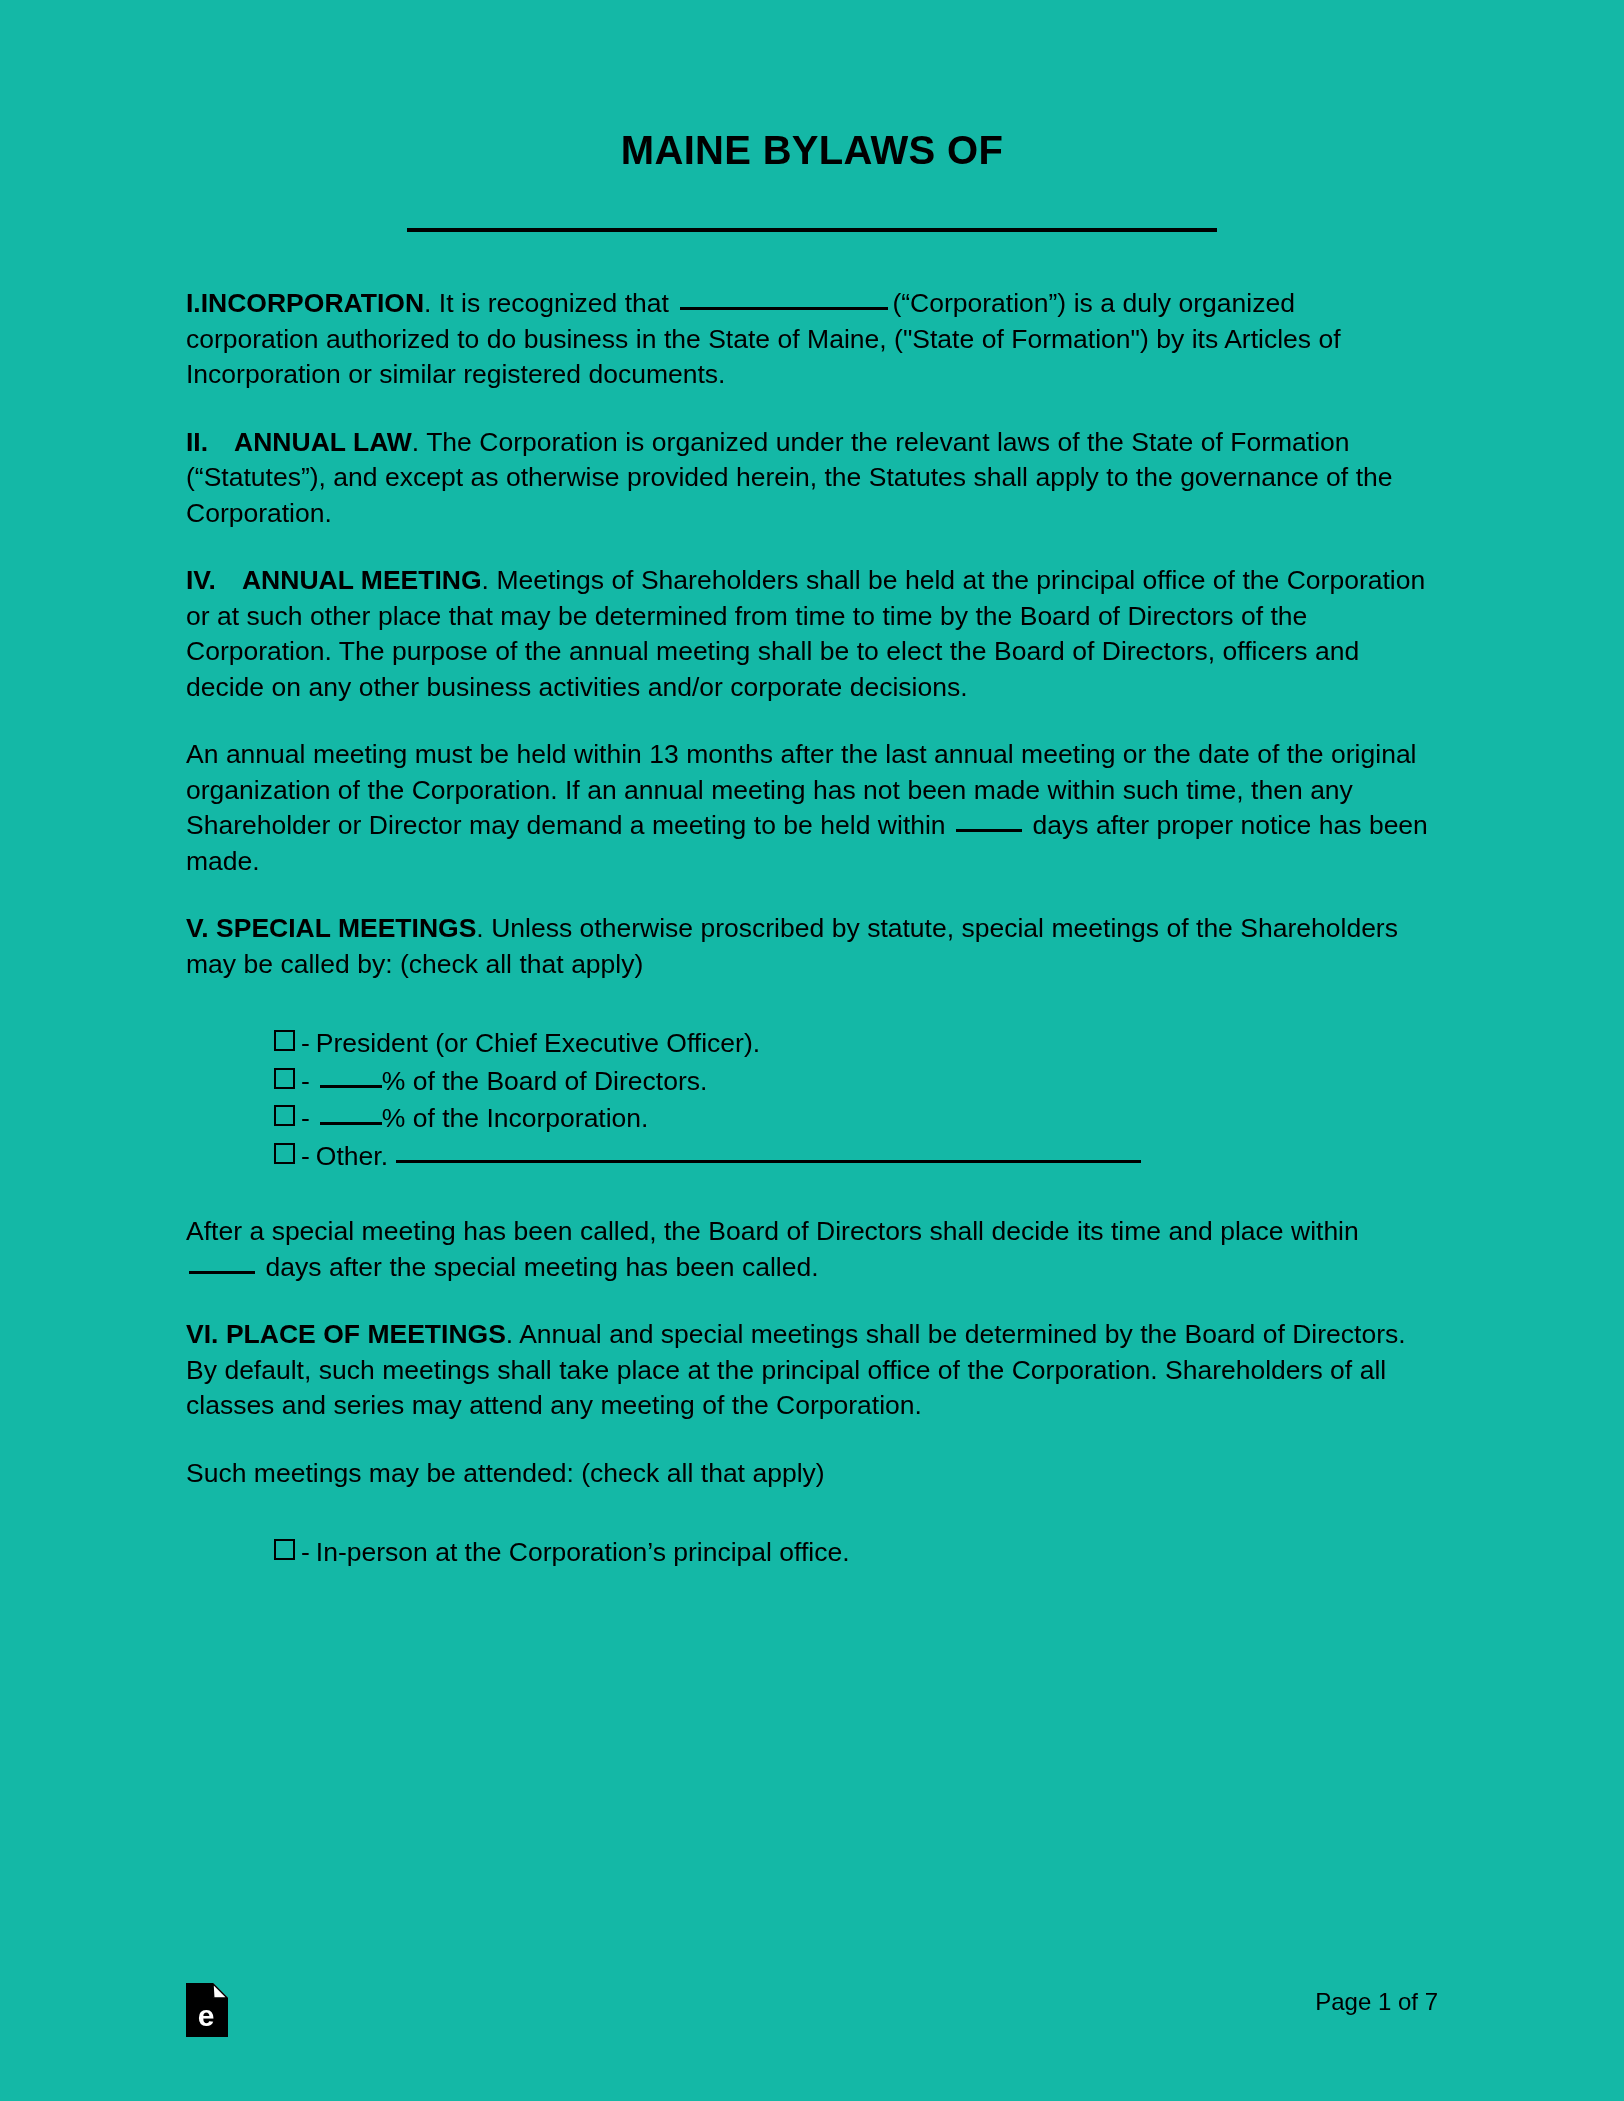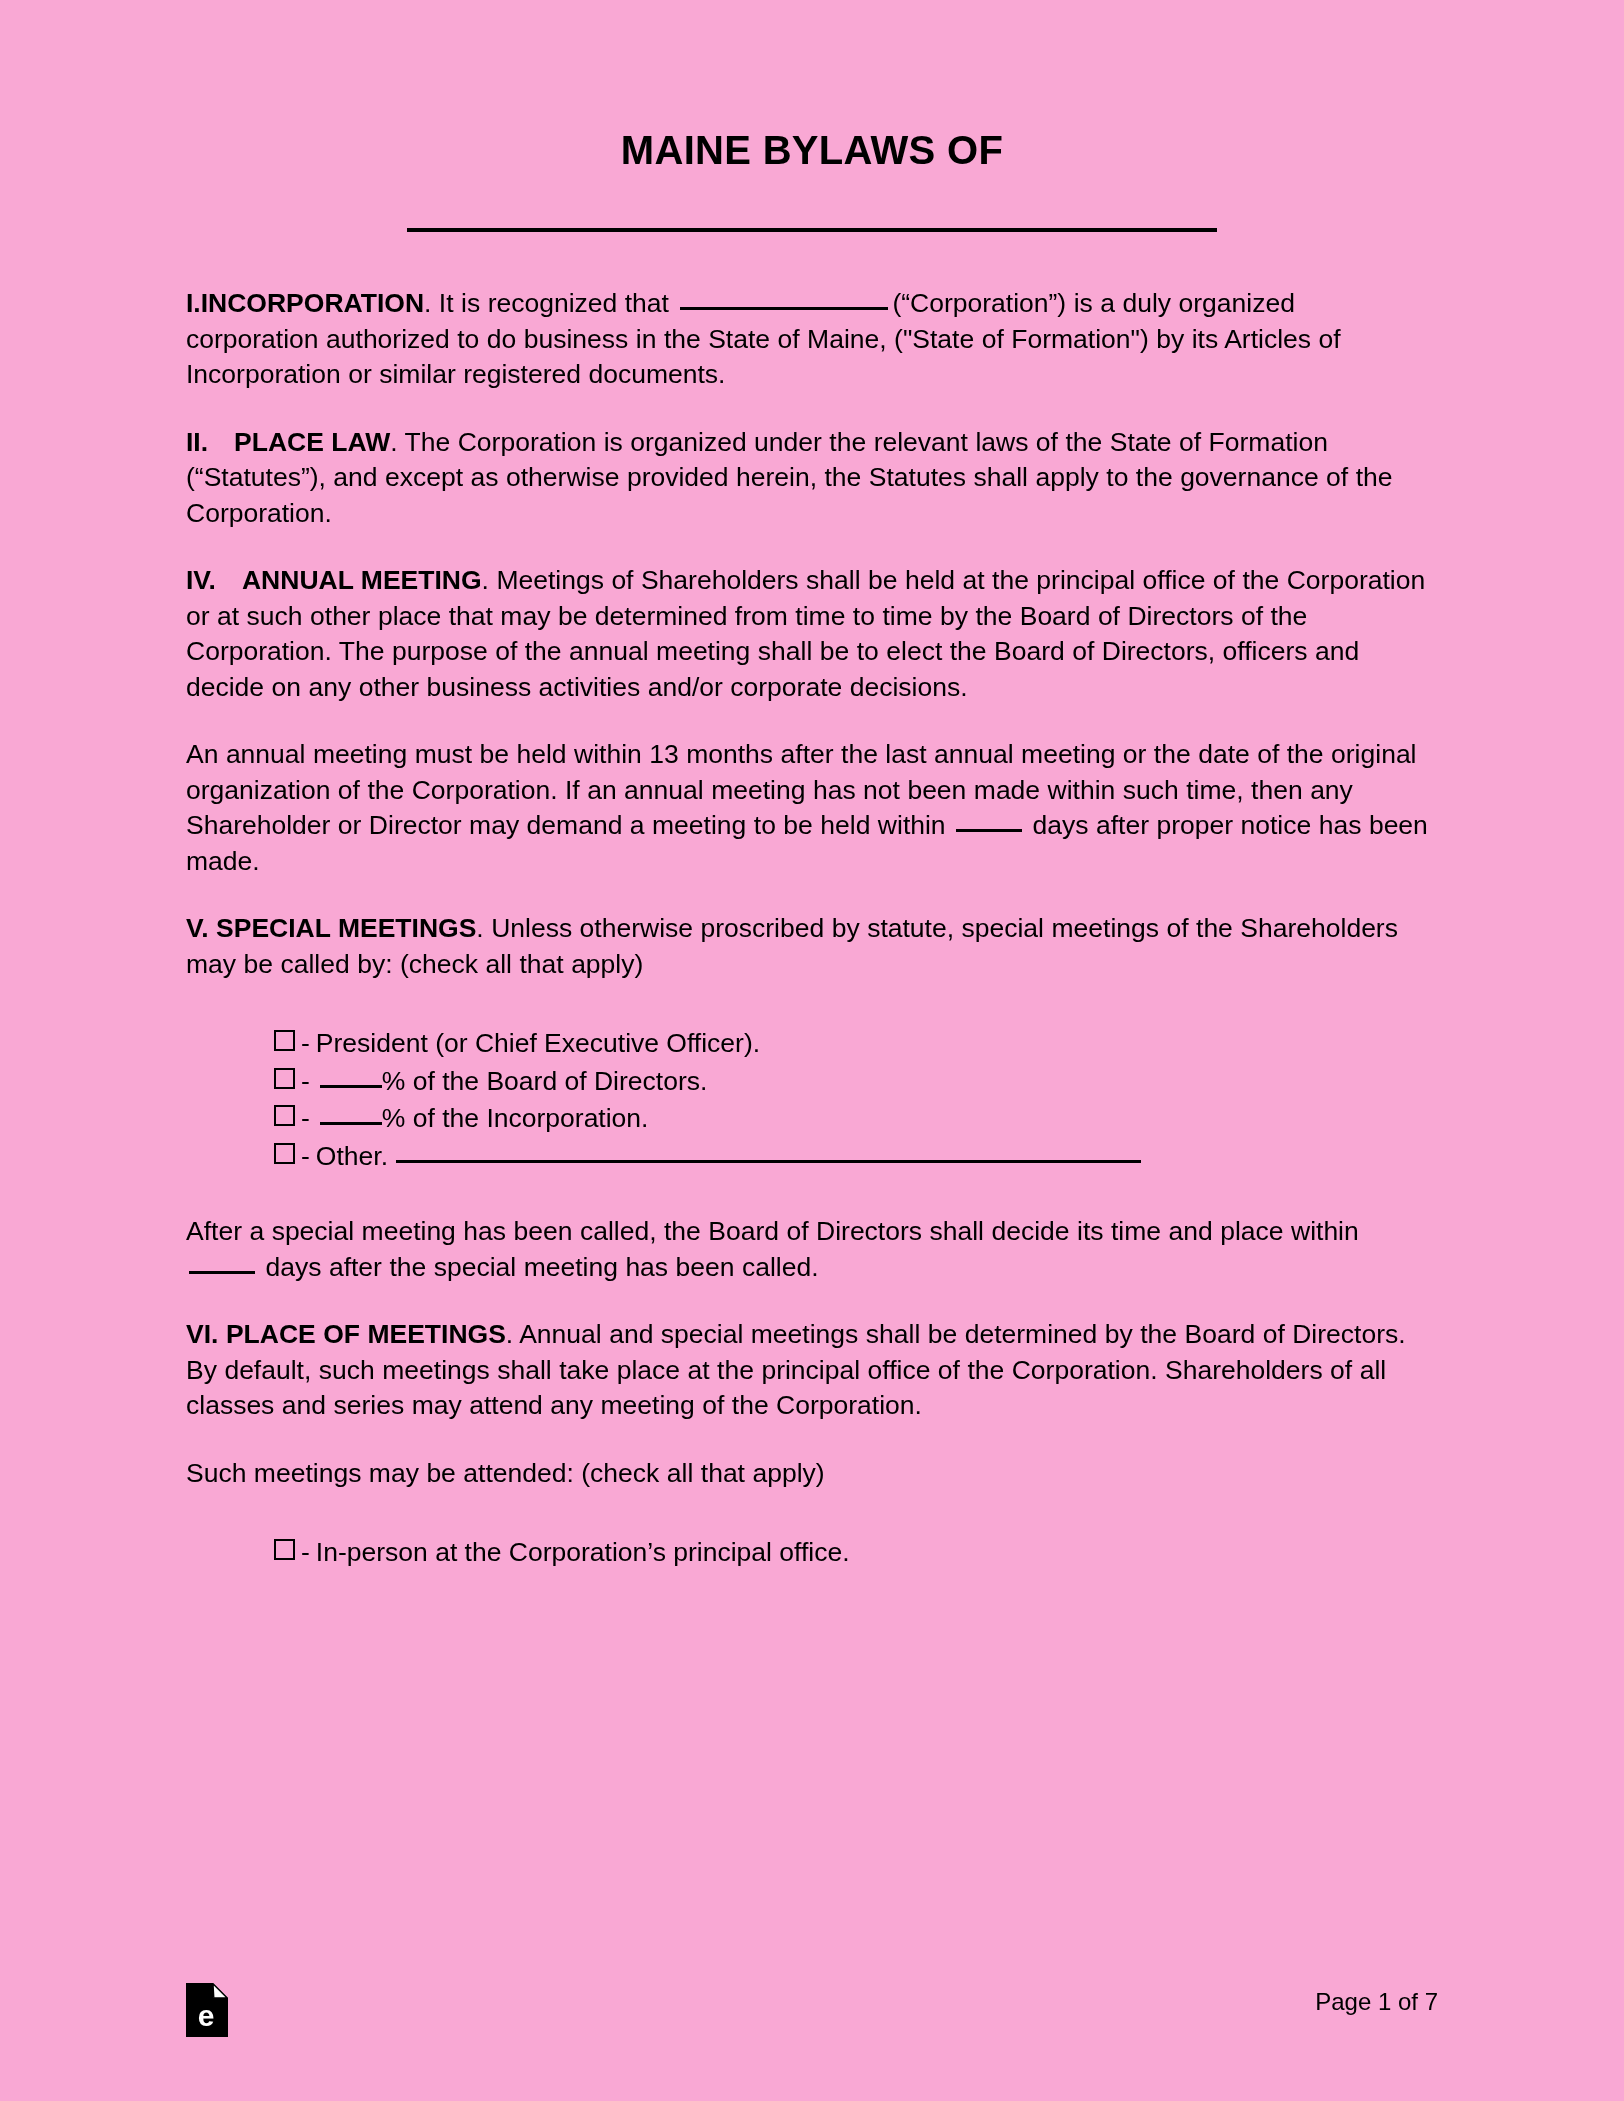--- a/index.html
+++ b/index.html
@@ -8,21 +8,21 @@
     background: #ffffff;
   }
   body {
     font-family: "Liberation Sans", sans-serif;
     color: #000000;
   }
   .page {
     position: relative;
     width: 1624px;
     height: 2101px;
-    background: #f9a8d4;
+    background: #14b8a6;
     box-sizing: border-box;
     overflow: hidden;
   }
   .content {
     position: absolute;
     left: 186px;
     top: 0;
     width: 1252px;
   }
 
@@ -149,21 +149,21 @@
       <div class="title-rule"></div>
     </div>
 
     <div class="body-block">
 
       <p class="para">
         <span class="h">I.</span><span class="h">INCORPORATION</span><span>. It is recognized that </span><span class="blank blank-name"></span><span>(“Corporation”) is a duly organized corporation authorized to do business in the State of Maine, ("State of Formation") by its Articles of Incorporation or similar registered documents.</span>
       </p>
 
       <p class="para">
-        <span class="h">II.</span><span class="tabsp"></span><span class="h">PLACE LAW</span><span>. The Corporation is organized under the relevant laws of the State of Formation (“Statutes”), and except as otherwise provided herein, the Statutes shall apply to the governance of the Corporation.</span>
+        <span class="h">II.</span><span class="tabsp"></span><span class="h">ANNUAL LAW</span><span>. The Corporation is organized under the relevant laws of the State of Formation (“Statutes”), and except as otherwise provided herein, the Statutes shall apply to the governance of the Corporation.</span>
       </p>
 
 
       <p class="para">
         <span class="h">IV.</span><span class="tabsp"></span><span class="h">ANNUAL MEETING</span><span>. Meetings of Shareholders shall be held at the principal office of the Corporation or at such other place that may be determined from time to time by the Board of Directors of the Corporation. The purpose of the annual meeting shall be to elect the Board of Directors, officers and decide on any other business activities and/or corporate decisions.</span>
       </p>
 
       <p class="para">
         <span>An annual meeting must be held within 13 months after the last annual meeting or the date of the original organization of the Corporation. If an annual meeting has not been made within such time, then any Shareholder or Director may demand a meeting to be held within </span><span class="blank blank-days"></span><span> days after proper notice has been made.</span>
       </p>

